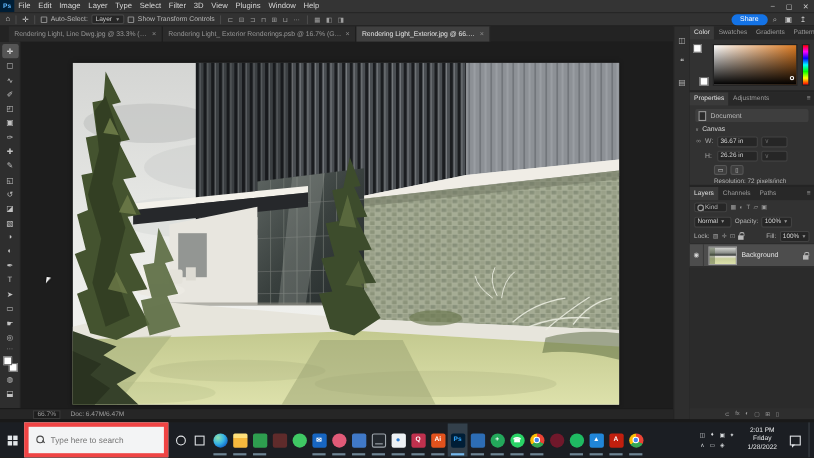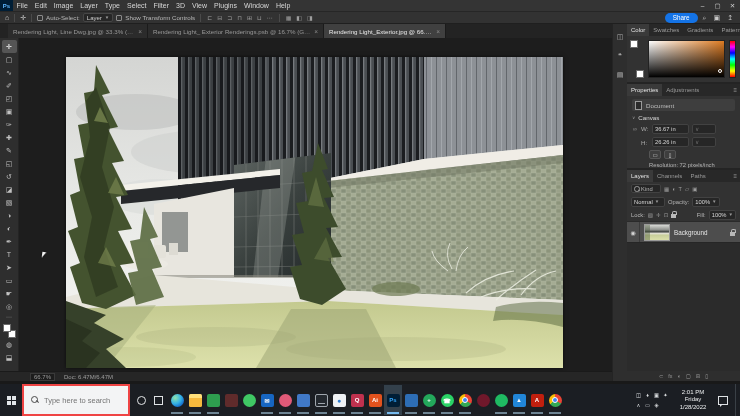--- a/index.html
+++ b/index.html
@@ -102,21 +102,21 @@
   .layer-name { font-size:6.3px; color:#e4e4e4; }
   .layer-lock { margin-left:auto; margin-right:5px; }
   .layers-empty { flex:1; background:#2b2b2b; }
   .layers-bottom { height:10px; background:#2e2e2e; display:flex; align-items:center; justify-content:center; gap:5px; font-size:5.3px; color:#9a9a9a; flex:none; }
 
   
   .taskbar { left:0; top:384px; width:740px; height:32px; background:#1b1e23; display:flex; align-items:center; }
   .start-btn { width:22px; height:32px; display:flex; align-items:center; justify-content:center; flex:none; }
   .win-logo { width:9px; height:9px; display:grid; grid-template-columns:1fr 1fr; grid-template-rows:1fr 1fr; gap:1px; }
   .win-logo i { background:#e3e7ea; }
-  .search-box { width:108px; height:32px; background:#f3f4f5; border:2px solid #ef4444; display:flex; align-items:center; gap:5px; padding:0 7px; flex:none; }
+  .search-box { width:131px; height:32px; background:#f3f4f5; border:4px solid #ef4444; display:flex; align-items:center; gap:5px; padding:0 7px; flex:none; }
   .search-box input { border:none; outline:none; background:transparent; font-size:7.5px; color:#444; width:100px; font-family:"Liberation Sans",sans-serif; }
   .tb-mag { width:8px; height:8px; position:relative; flex:none; }
   .tb-mag::before { content:""; position:absolute; left:0; top:0; width:5px; height:5px; border:1.2px solid #4a4a4a; border-radius:50%; }
   .tb-mag::after { content:""; position:absolute; left:5.4px; top:5.4px; width:3px; height:1.2px; background:#4a4a4a; transform:rotate(45deg); }
   .cortana { width:9px; height:9px; border:1.5px solid #e4e6e8; border-radius:50%; margin:0 8px 0 7px; flex:none; }
   .taskview { width:9px; height:9px; border:1px solid #dfe2e5; position:relative; margin-right:5px; flex:none; background:#1b1e23; }
   .taskview::before { content:""; position:absolute; left:-3px; top:2px; width:9px; height:9px; border:1px solid #8d9298; z-index:-1; }
   .apps { display:flex; align-items:center; }
   .app { width:18px; height:30px; display:flex; align-items:center; justify-content:center; position:relative; flex:none; }
   .app .ic { width:13px; height:13px; border-radius:2px; display:flex; align-items:center; justify-content:center; font-size:6px; font-weight:bold; color:#fff; position:relative; }

